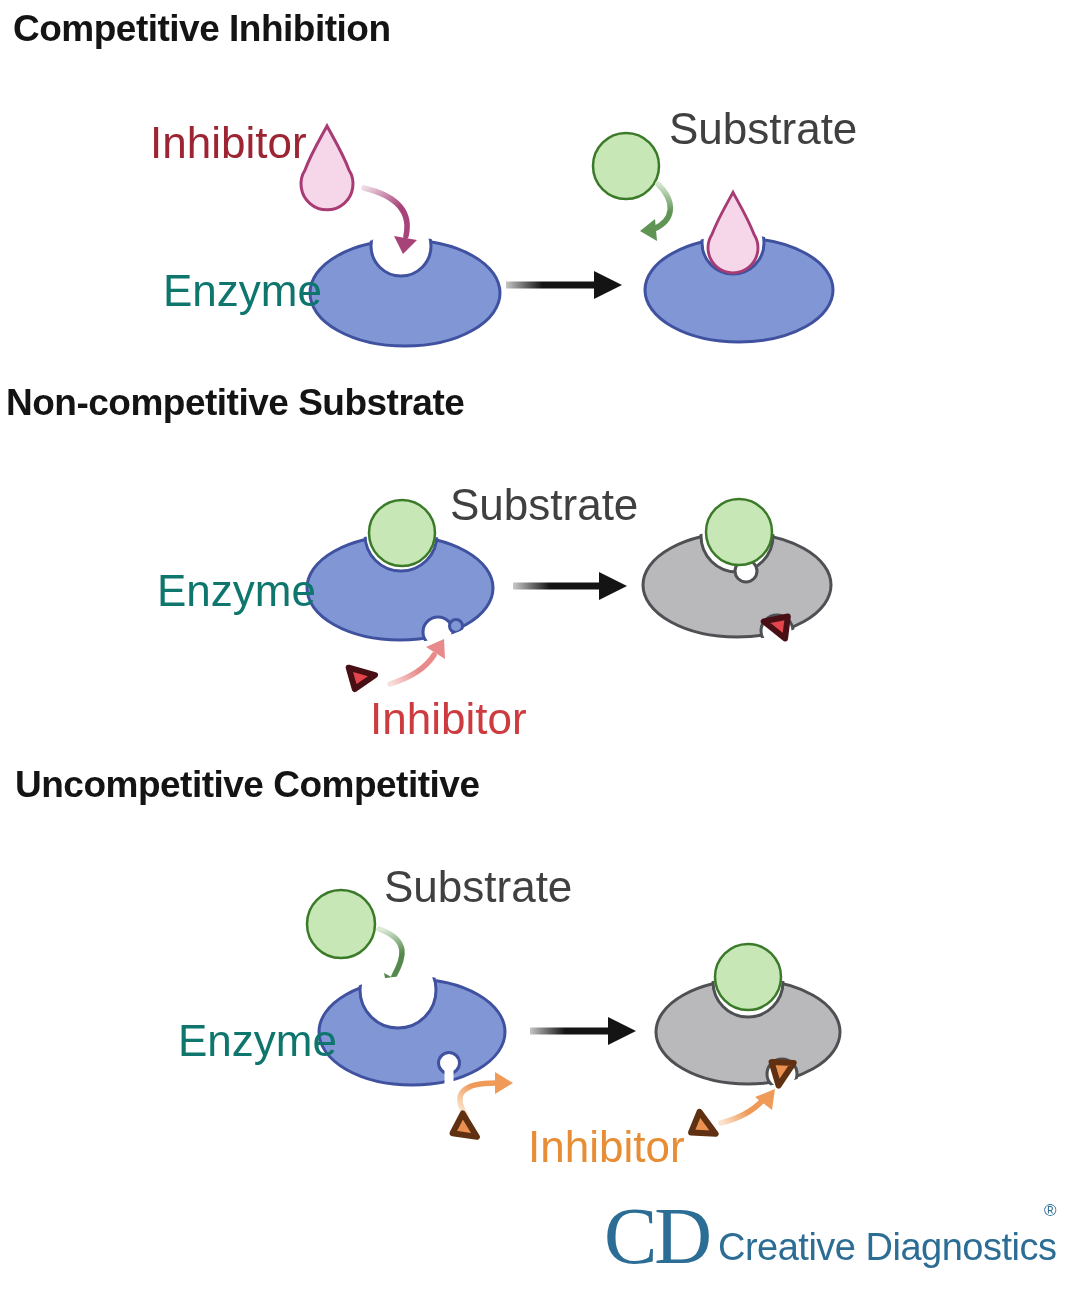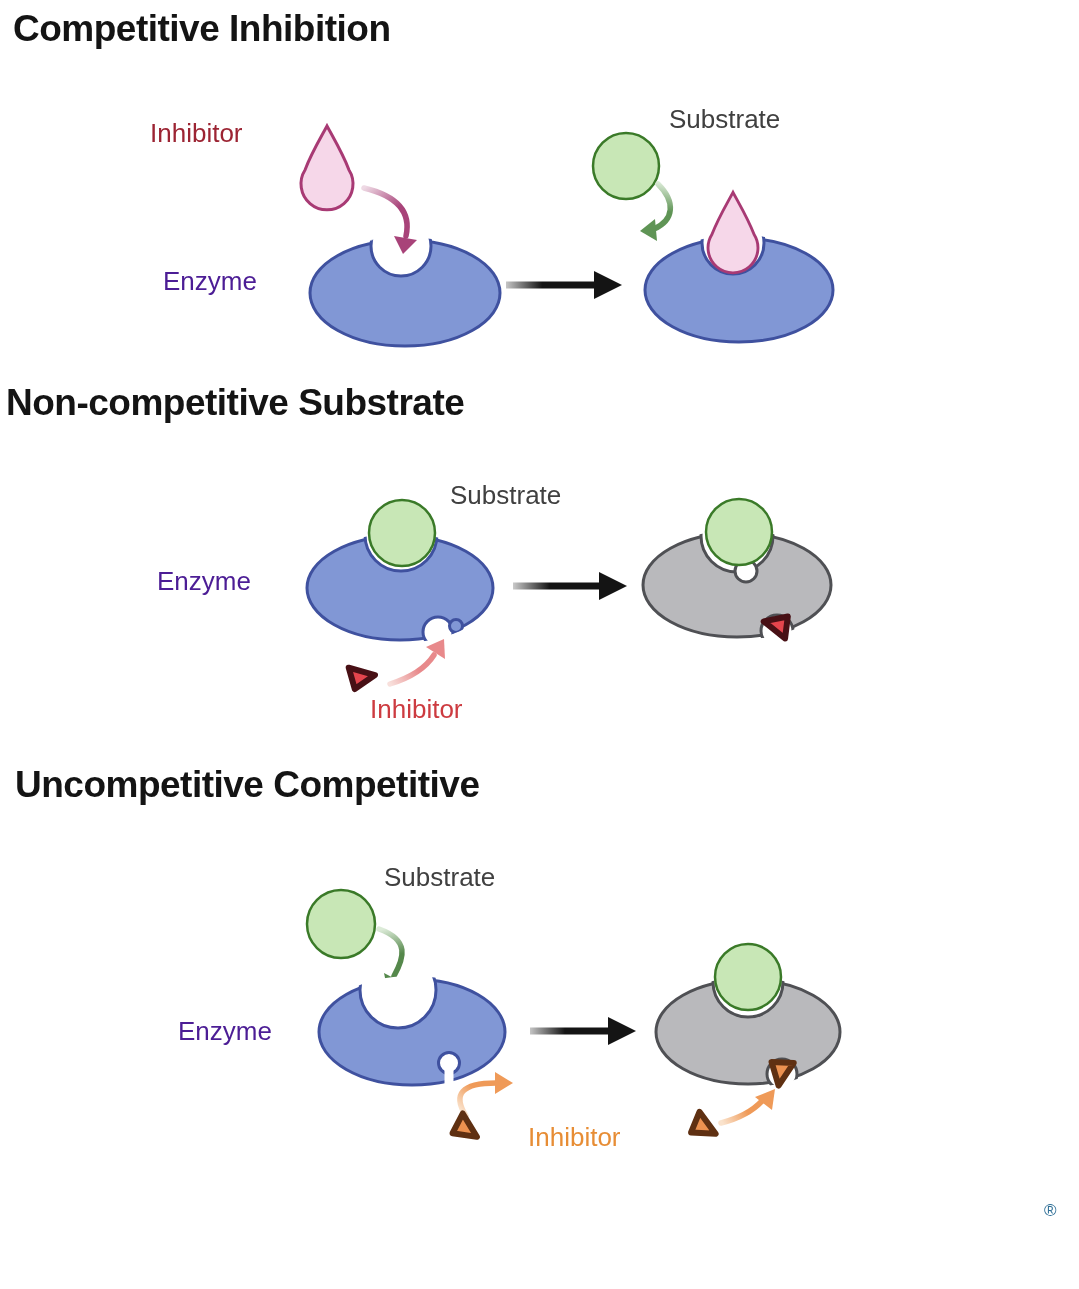--- a/index.html
+++ b/index.html
@@ -5,22 +5,22 @@
   html,body { margin:0; padding:0; background:#ffffff; }
   .canvas {
     position:relative; width:1079px; height:1289px; background:#ffffff;
     font-family:"Liberation Sans", sans-serif; overflow:hidden;
   }
   .art { position:absolute; left:0; top:0; }
   .sec-title {
     position:absolute; font-weight:700; font-size:37px; color:#141414;
     letter-spacing:-0.5px; white-space:nowrap;
   }
-  .lbl { position:absolute; font-size:26px; white-space:nowrap; }
-  .lbl-enzyme    { color:#4c1d95; }
+  .lbl { position:absolute; font-size:44px; white-space:nowrap; }
+  .lbl-enzyme    { color:#0f766e; }
   .lbl-substrate { color:#404040; }
   .lbl-inh1      { color:#9c2433; }
   .lbl-inh2      { color:#cd3b40; }
   .lbl-inh3      { color:#e78d35; }
 
   .enz-b  { fill:#8197d5; stroke:#3f519f; stroke-width:3; }
   .enz-g  { fill:#b9b9bc; stroke:#4f5054; stroke-width:3; }
   .bite-b { fill:#ffffff; stroke:#3f519f; stroke-width:3; }
   .bite-g { fill:#ffffff; stroke:#4f5054; stroke-width:3; }
   .tab-b  { fill:#8197d5; stroke:#3f519f; stroke-width:3; }
@@ -246,14 +246,16 @@
   <span class="lbl lbl-substrate" style="left:669px; top:104px;">Substrate</span>
 
   <span class="lbl lbl-substrate" style="left:450px; top:480px;">Substrate</span>
   <span class="lbl lbl-enzyme" style="left:157px; top:566px;">Enzyme</span>
   <span class="lbl lbl-inh2" style="left:370px; top:694px;">Inhibitor</span>
 
   <span class="lbl lbl-substrate" style="left:384px; top:862px;">Substrate</span>
   <span class="lbl lbl-enzyme" style="left:178px; top:1016px;">Enzyme</span>
   <span class="lbl lbl-inh3" style="left:528px; top:1122px;">Inhibitor</span>
 
+  <span class="logo-cd">CD</span>
+  <span class="logo-name">Creative Diagnostics</span>
   <span class="logo-reg">®</span>
 </div>
 
 </body></html>

